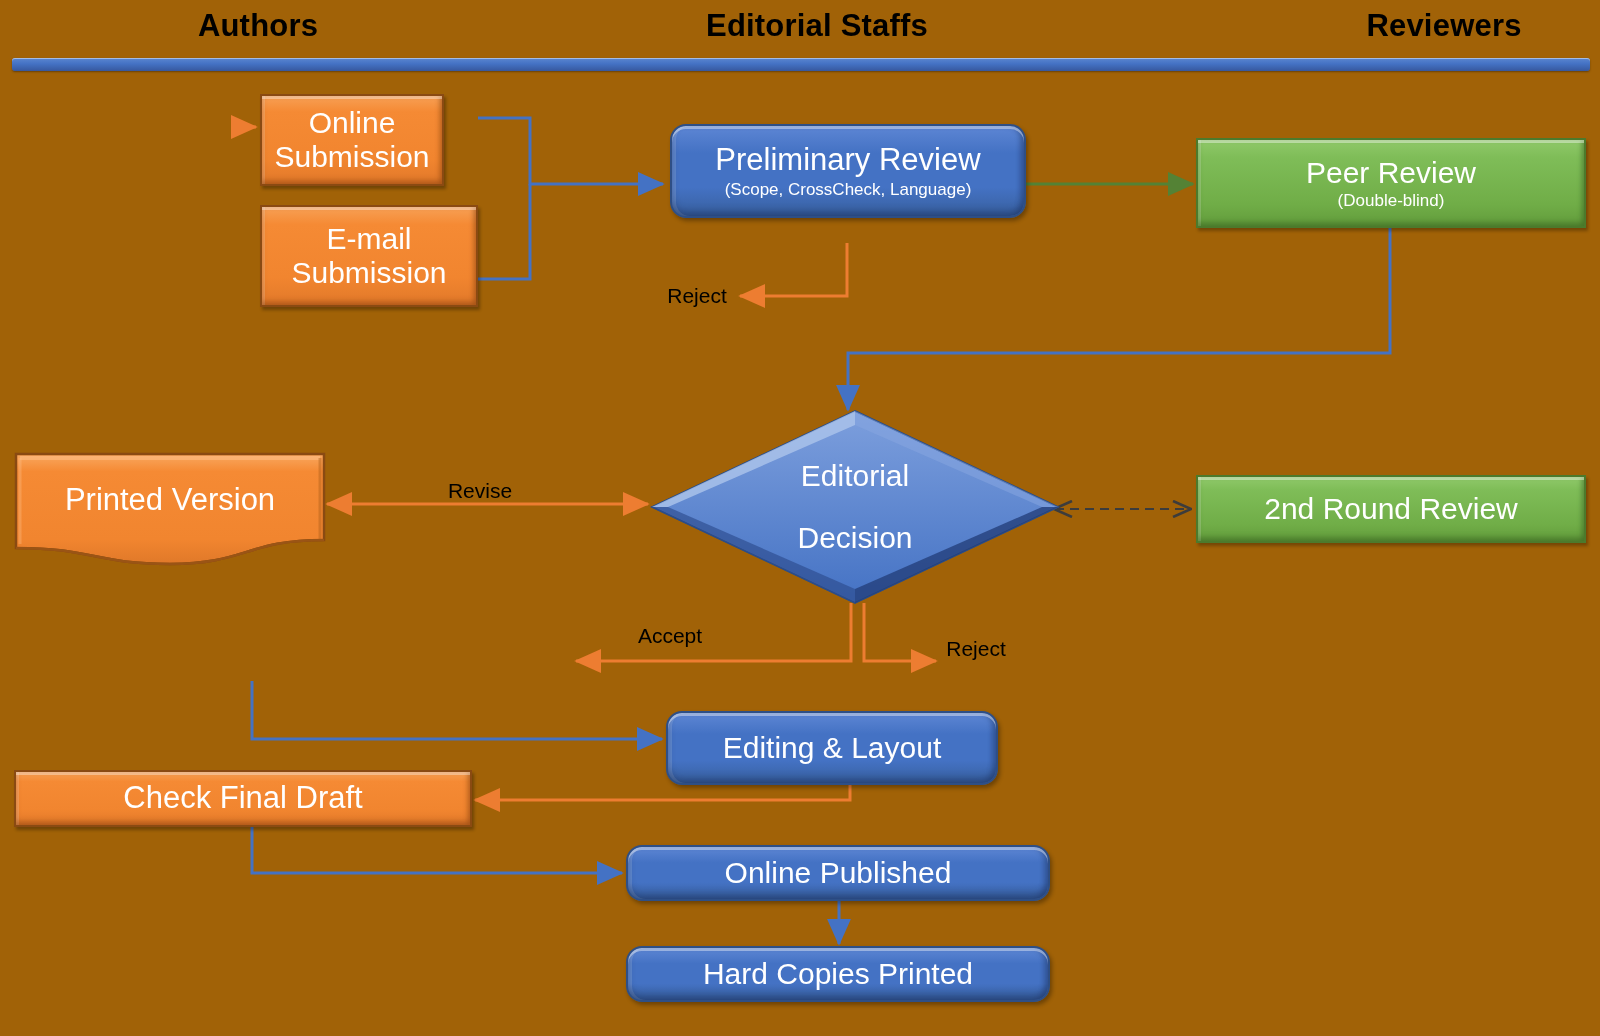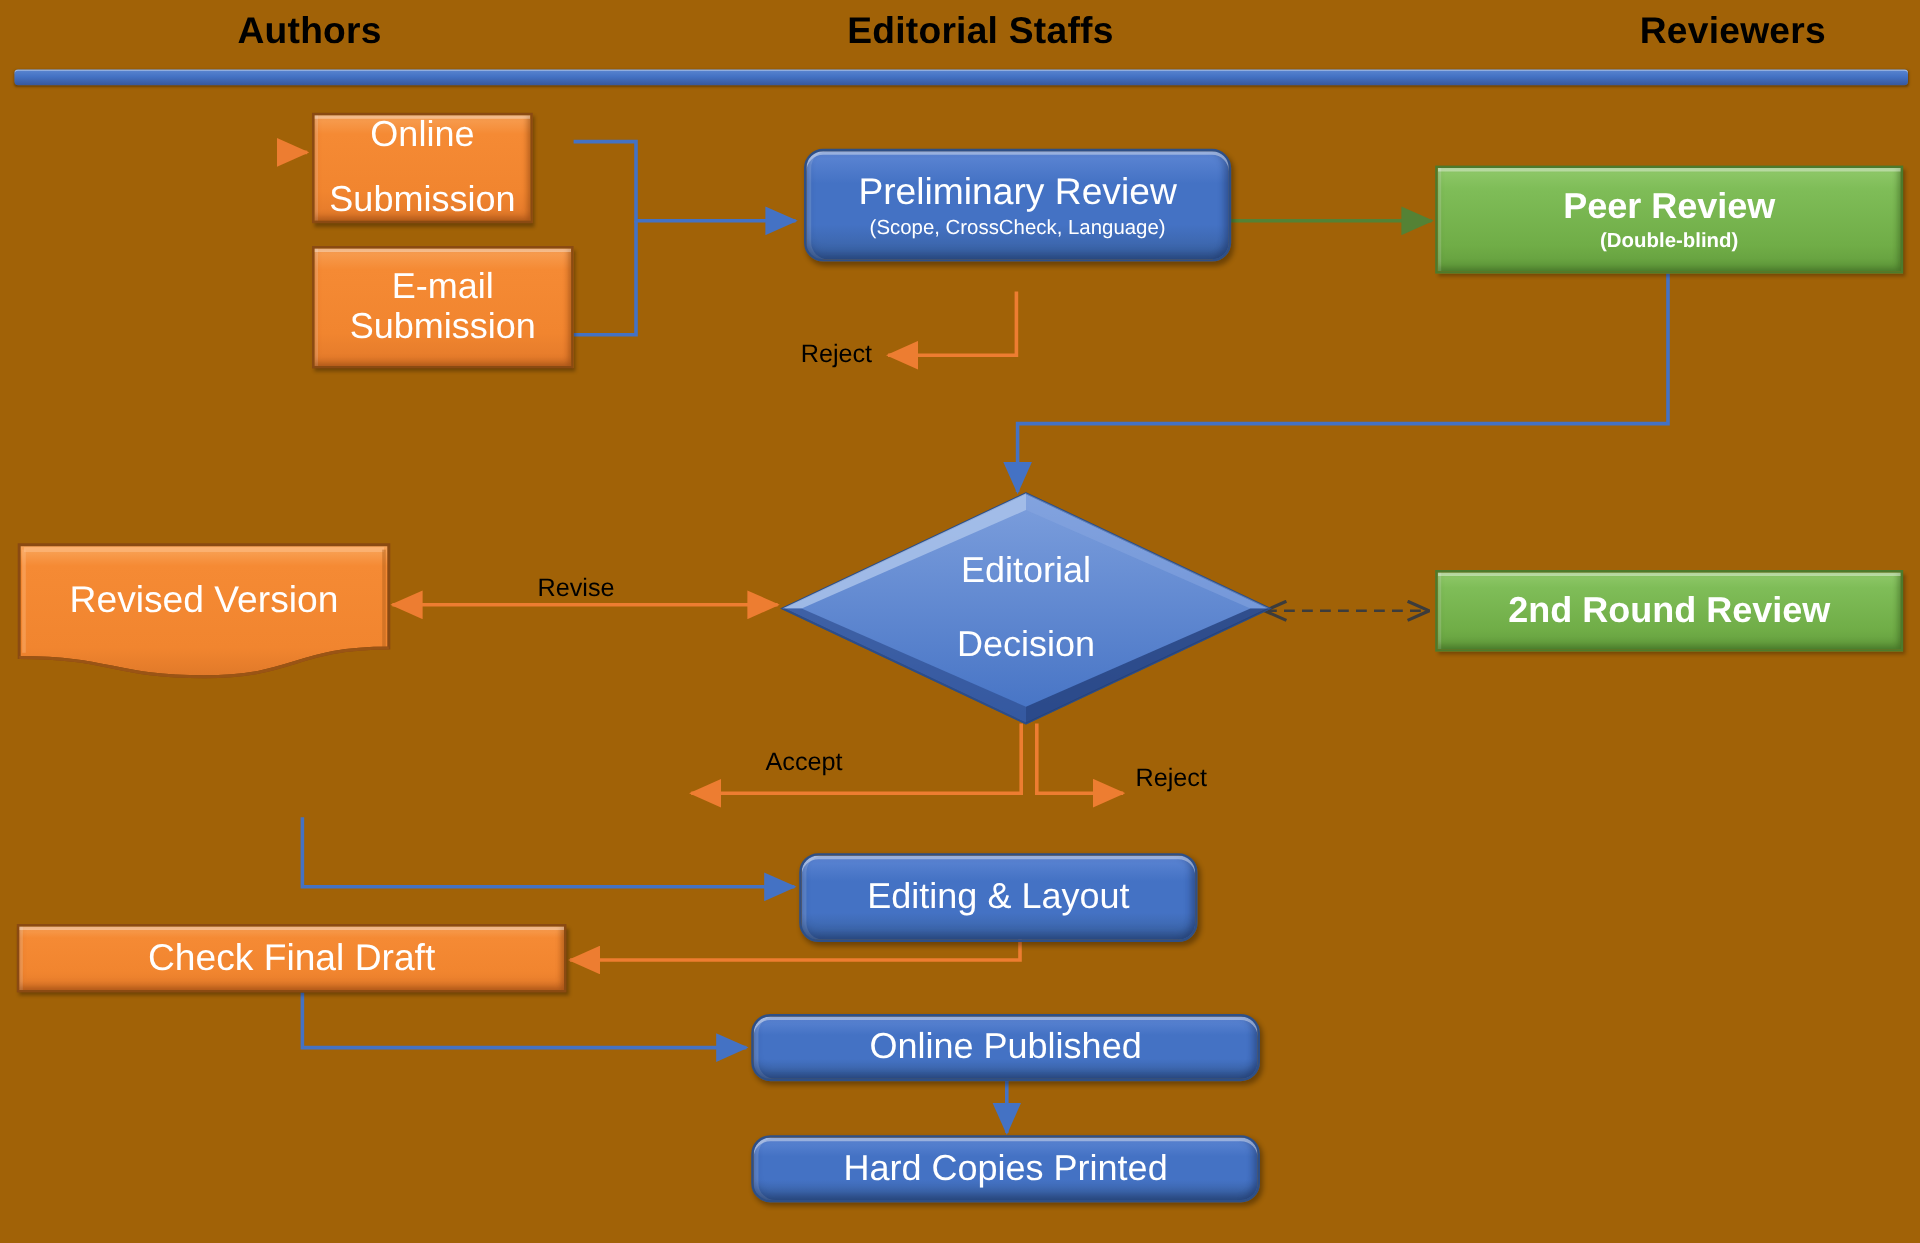--- a/index.html
+++ b/index.html
@@ -39,21 +39,20 @@
   }
   
   .green{
     background:linear-gradient(180deg,#90c96a 0%,#7fbd58 20%,#70AD47 75%,#629c3c 100%);
     border:2px solid #4c7a2c;
     box-shadow:inset 0 3px 0 rgba(255,255,255,.40),
                inset 0 -4px 5px rgba(50,85,25,.35),
                inset 3px 0 0 rgba(255,255,255,.20),
                inset -3px 0 4px rgba(50,85,25,.30),
                2px 3px 3px rgba(0,0,0,.28);
-    font-weight:bold;
   }
   
   .blue{
     background:linear-gradient(180deg,#5d86d4 0%,#4472C4 30%,#4472C4 68%,#38609f 100%);
     border:2px solid #2e4f86;border-radius:16px;
     box-shadow:inset 0 3px 0 rgba(255,255,255,.40),
                inset 0 -5px 7px rgba(25,45,90,.40),
                inset 4px 0 0 rgba(255,255,255,.15),
                inset -4px 0 5px rgba(25,45,90,.30),
                2px 3px 4px rgba(0,0,0,.32);
@@ -141,21 +140,21 @@
 
     <line x1="839" y1="899" x2="839" y2="944" stroke="#4472C4" stroke-width="3" marker-end="url(#arrB)"></line>
   </svg>
 
   <div class="edge-label" style="left:697px;top:296px;">Reject</div>
   <div class="edge-label" style="left:480px;top:491px;">Revise</div>
   <div class="edge-label" style="left:670px;top:636px;">Accept</div>
   <div class="edge-label" style="left:976px;top:649px;">Reject</div>
 
 
-  <div class="node orange" style="left:260px;top:94px;width:184px;height:92px;font-size:30px;justify-content:space-between;">
+  <div class="node orange" style="left:260px;top:94px;width:184px;height:92px;font-size:30px;">
     <span class="lbl">Online</span>
     <span class="lbl">Submission</span>
   </div>
 
   <div class="node orange" style="left:260px;top:205px;width:218px;height:102px;font-size:30px;">
     <span class="lbl">E-mail</span>
     <span class="lbl">Submission</span>
   </div>
 
   <div class="node blue" style="left:670px;top:124px;width:356px;height:94px;font-size:31px;">
@@ -207,21 +206,21 @@
           <stop offset="100%" stop-color="#e07929"></stop>
         </linearGradient>
       </defs>
       <path d="M2,2 L310,2 L310,88 C232,88 232,112 156,112 C80,112 80,96 2,96 Z" fill="url(#docG)" stroke="#8a4a12" stroke-width="2.5"></path>
       <path d="M6,6 L306,6" stroke="#ffc08a" stroke-width="4" opacity=".55"></path>
       <path d="M6,6 L6,92" stroke="#ffc08a" stroke-width="3" opacity=".35"></path>
       <path d="M306,6 L306,88" stroke="#b0601a" stroke-width="3" opacity=".45"></path>
       <path d="M2,96 C80,96 80,112 156,112 C232,112 232,88 310,88" fill="none" stroke="#9a5415" stroke-width="2.5"></path>
     </svg>
     <div class="doc-text" style="height:96px;font-size:31px;">
-      <span>Revised Version</span>
+      <span>Printed Version</span>
     </div>
   </div>
 
   <div class="node green" style="left:1196px;top:475px;width:390px;height:68px;font-size:30px;">
     <span class="lbl">2nd Round Review</span>
   </div>
 
 
   <div class="node blue" style="left:666px;top:711px;width:332px;height:74px;font-size:30px;">
     <span class="lbl">Editing &amp; Layout</span>

